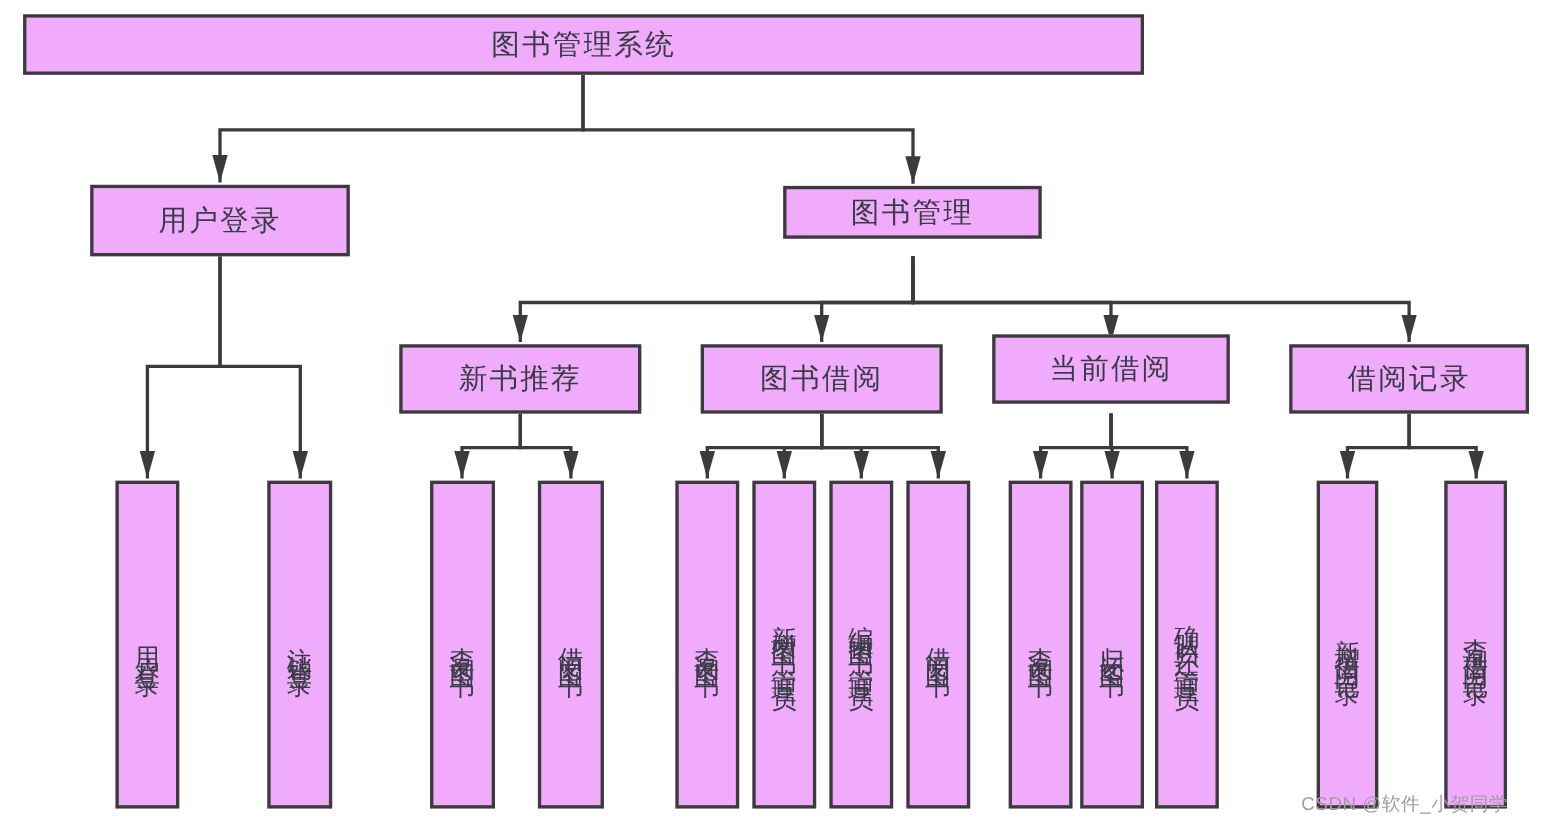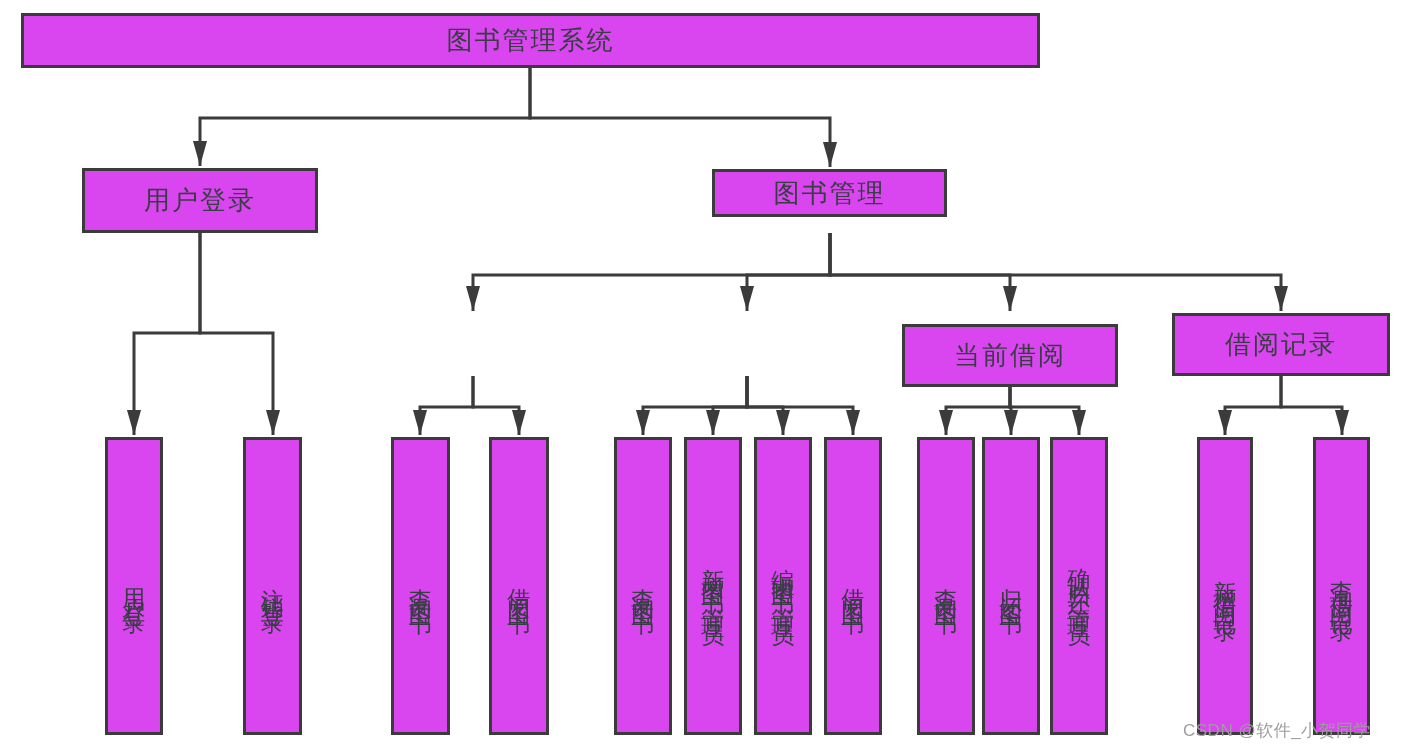--- a/index.html
+++ b/index.html
@@ -3,36 +3,36 @@
 <meta charset="utf-8">
 <style>
   html,body{margin:0;padding:0;}
   body{
     width:1405px;height:747px;position:relative;background:#ffffff;
     font-family:"Liberation Sans", sans-serif;overflow:hidden;
   }
   #stage{position:absolute;left:0;top:0;width:1405px;height:747px;}
   #connector-layer{position:absolute;left:0;top:0;z-index:0;}
   .node{
-    position:absolute;background:#d946ef;border:3px solid #3b3b3b;
+    position:absolute;background:#f0abfc;border:3px solid #3b3b3b;
     box-sizing:border-box;display:flex;align-items:center;justify-content:center;
     color:#383d44;z-index:1;
   }
   .h{font-size:26px;letter-spacing:2px;white-space:nowrap;}
   .v .vtext{
     writing-mode:vertical-rl;text-orientation:mixed;
     font-size:23px;letter-spacing:8px;line-height:1.15;
   }
   
   #n-root{left:21px;top:13px;width:1019px;height:55px;}
   #n-user-login{left:82px;top:168px;width:236px;height:65px;}
   #n-book-management{left:712px;top:169px;width:235px;height:48px;}
   #n-new-book-recommend{left:363px;top:313px;width:220px;height:63px;}
   #n-book-borrow{left:637px;top:313px;width:220px;height:63px;}
-  #n-current-borrow{left:902px;top:324px;width:216px;height:63px;}
+  #n-current-borrow{left:902px;top:304px;width:216px;height:63px;}
   #n-borrow-records{left:1172px;top:313px;width:218px;height:63px;}
   #l-user-login{left:105px;top:437px;width:58px;height:298px;}
   #l-logout{left:243px;top:437px;width:59px;height:298px;}
   #l-nbr-query{left:391px;top:437px;width:59px;height:298px;}
   #l-nbr-borrow{left:489px;top:437px;width:60px;height:298px;}
   #l-bb-query{left:614px;top:437px;width:58px;height:298px;}
   #l-bb-add{left:684px;top:437px;width:58px;height:298px;}
   #l-bb-edit{left:754px;top:437px;width:58px;height:298px;}
   #l-bb-borrow{left:824px;top:437px;width:58px;height:298px;}
   #l-cb-query{left:917px;top:437px;width:58px;height:298px;}
@@ -89,20 +89,26 @@
     <span>图书管理系统</span>
   </div>
 
   <div class="node h" id="n-user-login">
     <span>用户登录</span>
   </div>
   <div class="node h" id="n-book-management">
     <span>图书管理</span>
   </div>
 
+  <div class="node h" id="n-new-book-recommend">
+    <span>新书推荐</span>
+  </div>
+  <div class="node h" id="n-book-borrow">
+    <span>图书借阅</span>
+  </div>
   <div class="node h" id="n-current-borrow">
     <span>当前借阅</span>
   </div>
   <div class="node h" id="n-borrow-records">
     <span>借阅记录</span>
   </div>
 
   <div class="node v" id="l-user-login">
     <span class="vtext">用户登录</span>
   </div>

